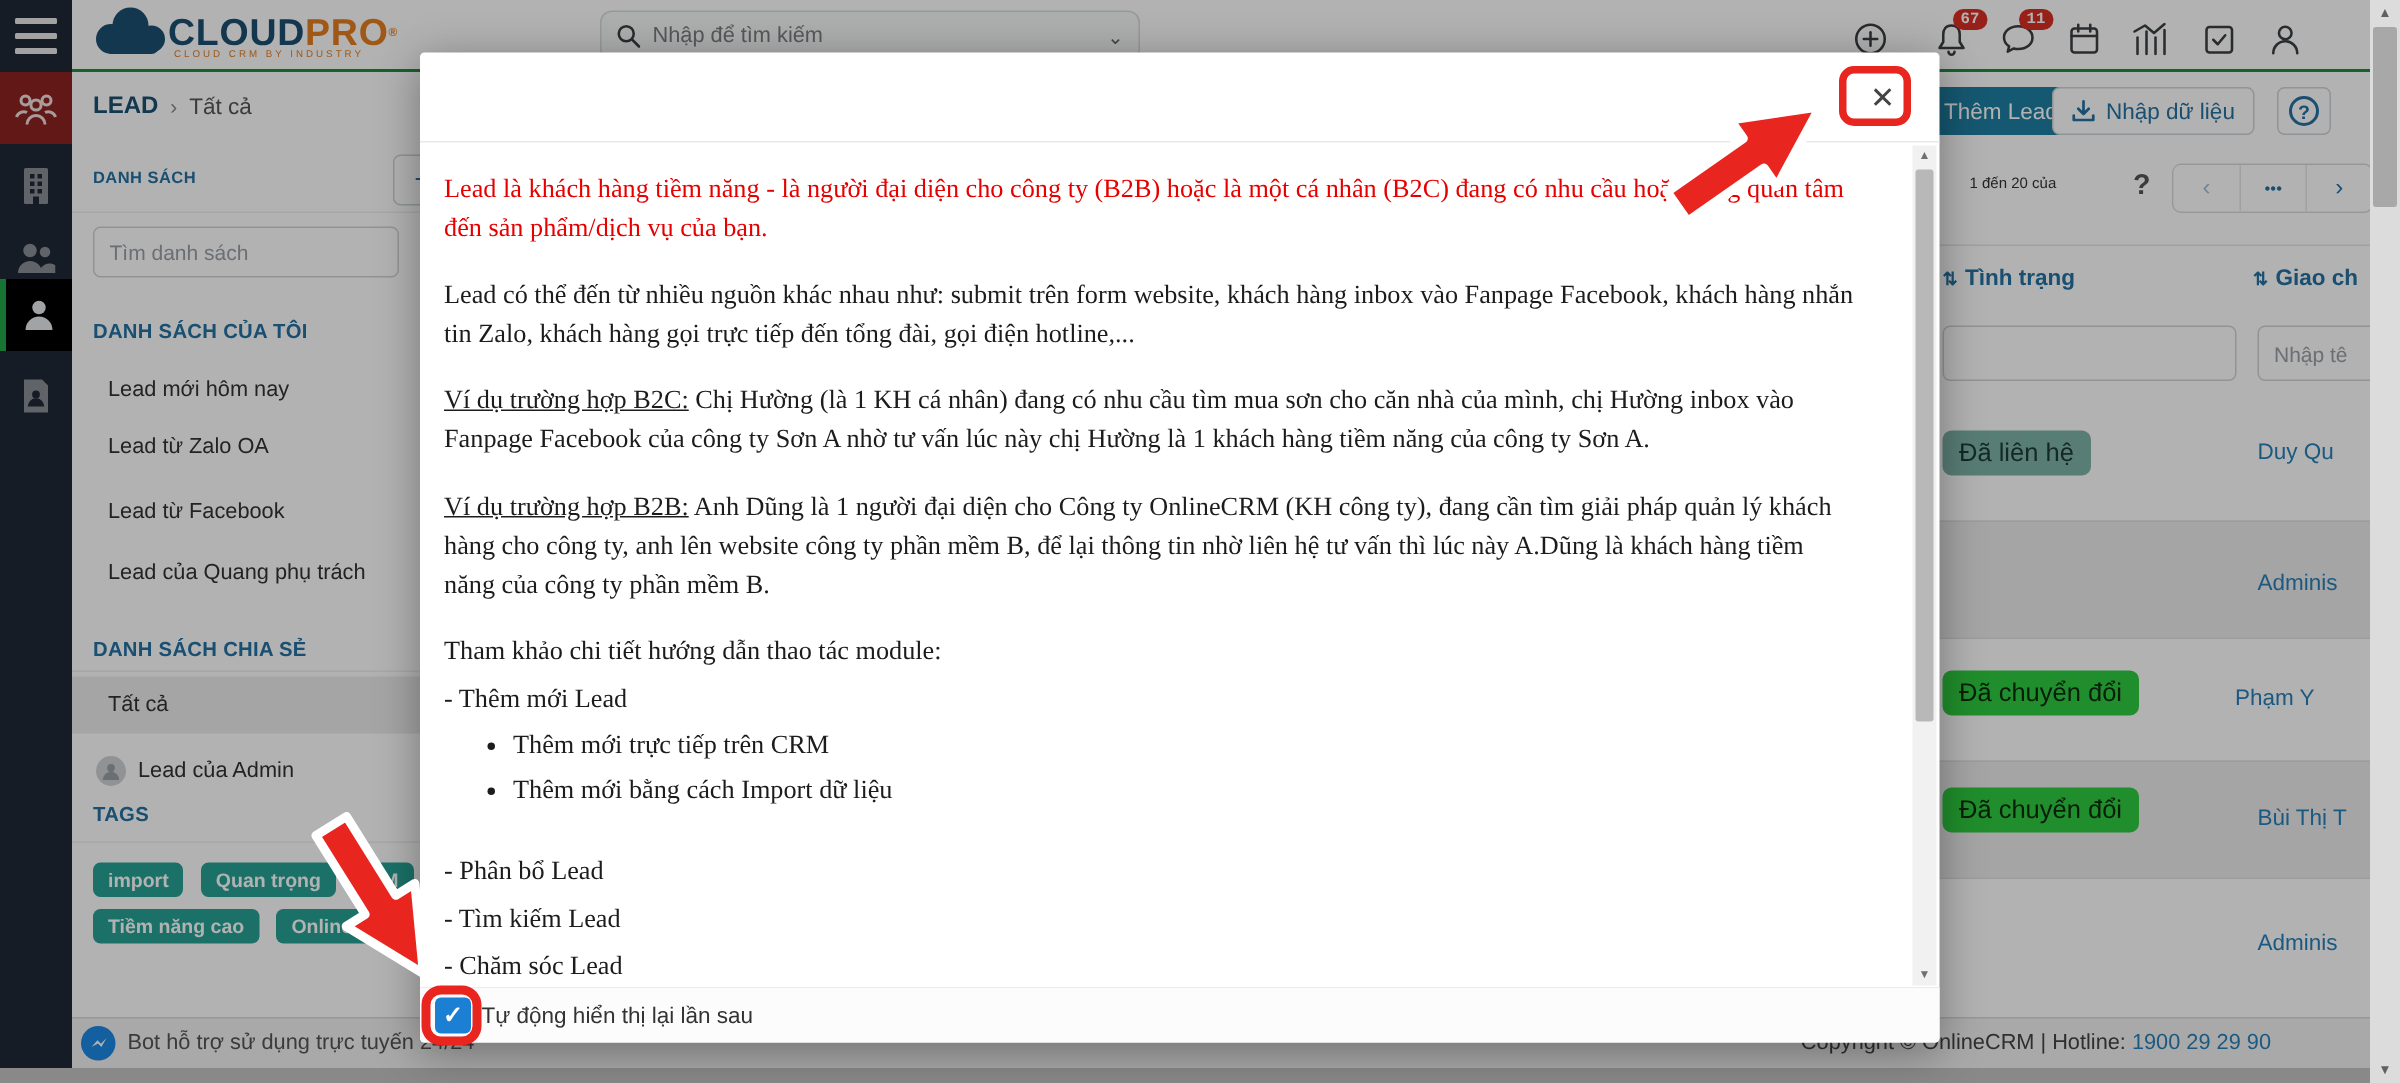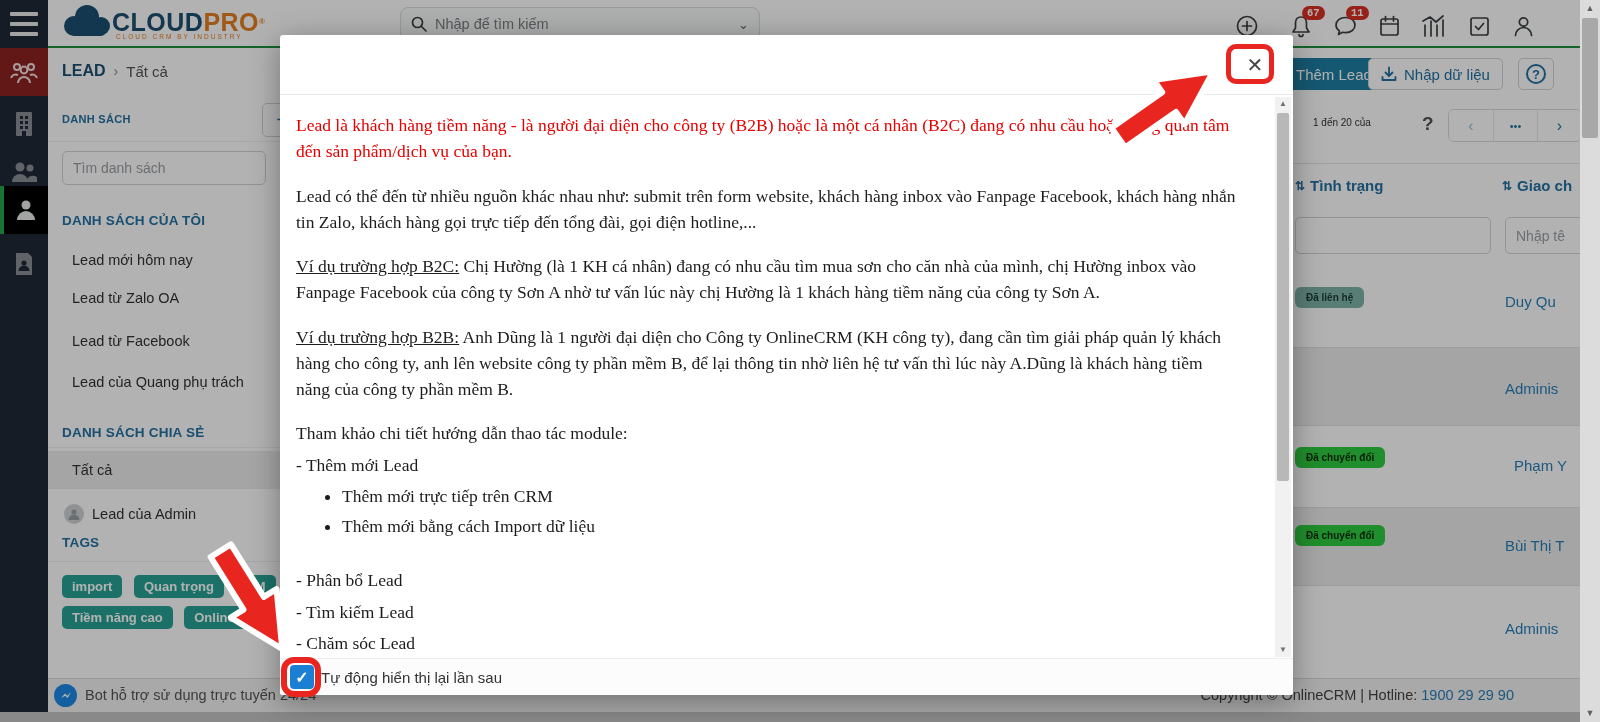--- a/index.html
+++ b/index.html
@@ -63,21 +63,21 @@
   .pag-group { left:168px; top:14px; height:33px; border:1px solid #d6dade; border-radius:6px; display:flex; overflow:hidden; background:#fff; }
   .pag-btn { width:44px; display:flex; align-items:center; justify-content:center; font-size:16px; color:#2471a3; border-left:1px solid #e4e7ea; cursor:pointer; background:#fff; }
   .pag-btn:first-child { border-left:none; color:#9fc1d6; }
   .main-div { left:8px; top:68px; width:292px; height:1px; background:#e6e6e6; }
   .colhead { top:82px; color:#2471a3; font-weight:bold; font-size:15px; display:flex; align-items:center; gap:5px; }
   .sort { color:#2471a3; font-size:12px; }
   .flt { top:122px; height:37px; border:1px solid #cfd4d8; border-radius:5px; font-size:14px; padding:0 10px; color:#333; outline:none; background:#fff; font-family:"Liberation Sans",sans-serif; }
   .flt::placeholder { color:#9aa0a5; }
   .rowband { left:0; width:300px; background:#ececec; }
   .rowline { left:0; width:300px; height:1px; background:#e0e0e0; }
-  .chip { font-size:10px; font-weight:bold; border-radius:6px; padding:5px 11px; display:inline-block; }
+  .chip { font-size:17px; font-weight:normal; border-radius:6px; padding:5px 11px; display:inline-block; }
   .chip.contacted { background:#7fb3a8; color:#1e3a36; }
   .chip.converted { background:#2ecc40; color:#0d2b0d; }
   .cell-link { color:#2980b9; font-size:15px; cursor:pointer; }
 
   
   .statusbar { left:48px; top:678px; width:1532px; height:34px; background:#f2f2f2; border-top:1px solid #d9d9d9; z-index:1; }
   .bot-txt { left:37px; top:8px; font-size:14.5px; color:#555; }
   .msgr { left:6px; top:5px; width:23px; height:23px; border-radius:50%; background:#1e88e5; display:flex; align-items:center; justify-content:center; }
   .copy { right:66px; top:8px; font-size:14.5px; color:#444; display:flex; gap:4px; }
   .copy .hotnum { color:#2980b9; }
@@ -343,21 +343,21 @@
   <div class="abs rowline" style="top:330px;"></div>
   <div class="abs rowline" style="top:412px;"></div>
   <div class="abs rowline" style="top:490px;"></div>
 
   <span class="abs chip contacted" style="left:15px; top:192px;">Đã liên hệ</span>
   <span class="abs cell-link" style="left:225px; top:198px;">Duy Qu</span>
 
   <span class="abs cell-link" style="left:225px; top:285px;">Adminis</span>
 
   <span class="abs chip converted" style="left:15px; top:352px;">Đã chuyển đổi</span>
-  <span class="abs cell-link" style="left:234px; top:362px;">Phạm Y</span>
+  <span class="abs cell-link" style="left:210px; top:362px;">Phạm Y</span>
 
   <span class="abs chip converted" style="left:15px; top:430px;">Đã chuyển đổi</span>
   <span class="abs cell-link" style="left:225px; top:442px;">Bùi Thị T</span>
 
   <span class="abs cell-link" style="left:225px; top:525px;">Adminis</span>
 </div>
 
 <div class="abs statusbar">
   <div class="abs msgr">
     <svg width="14" height="14" viewBox="0 0 14 14">

